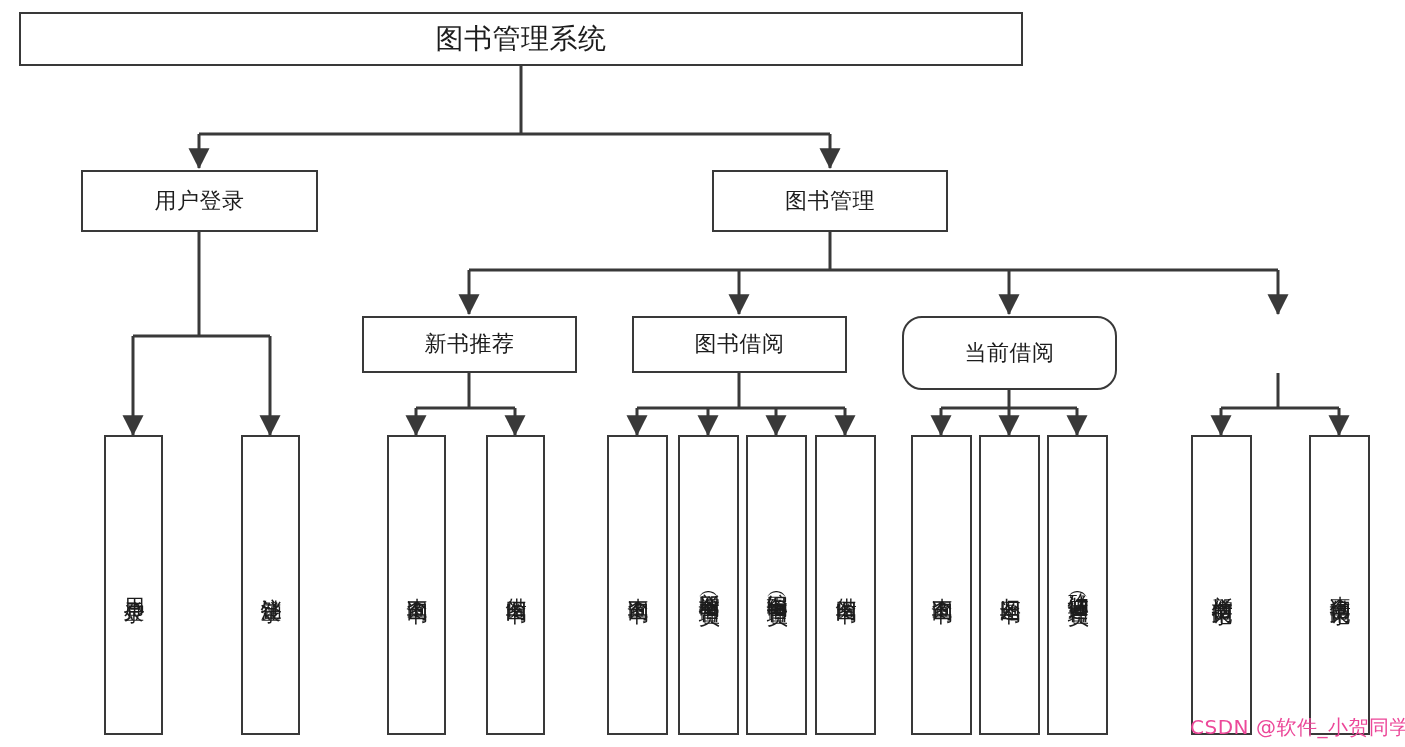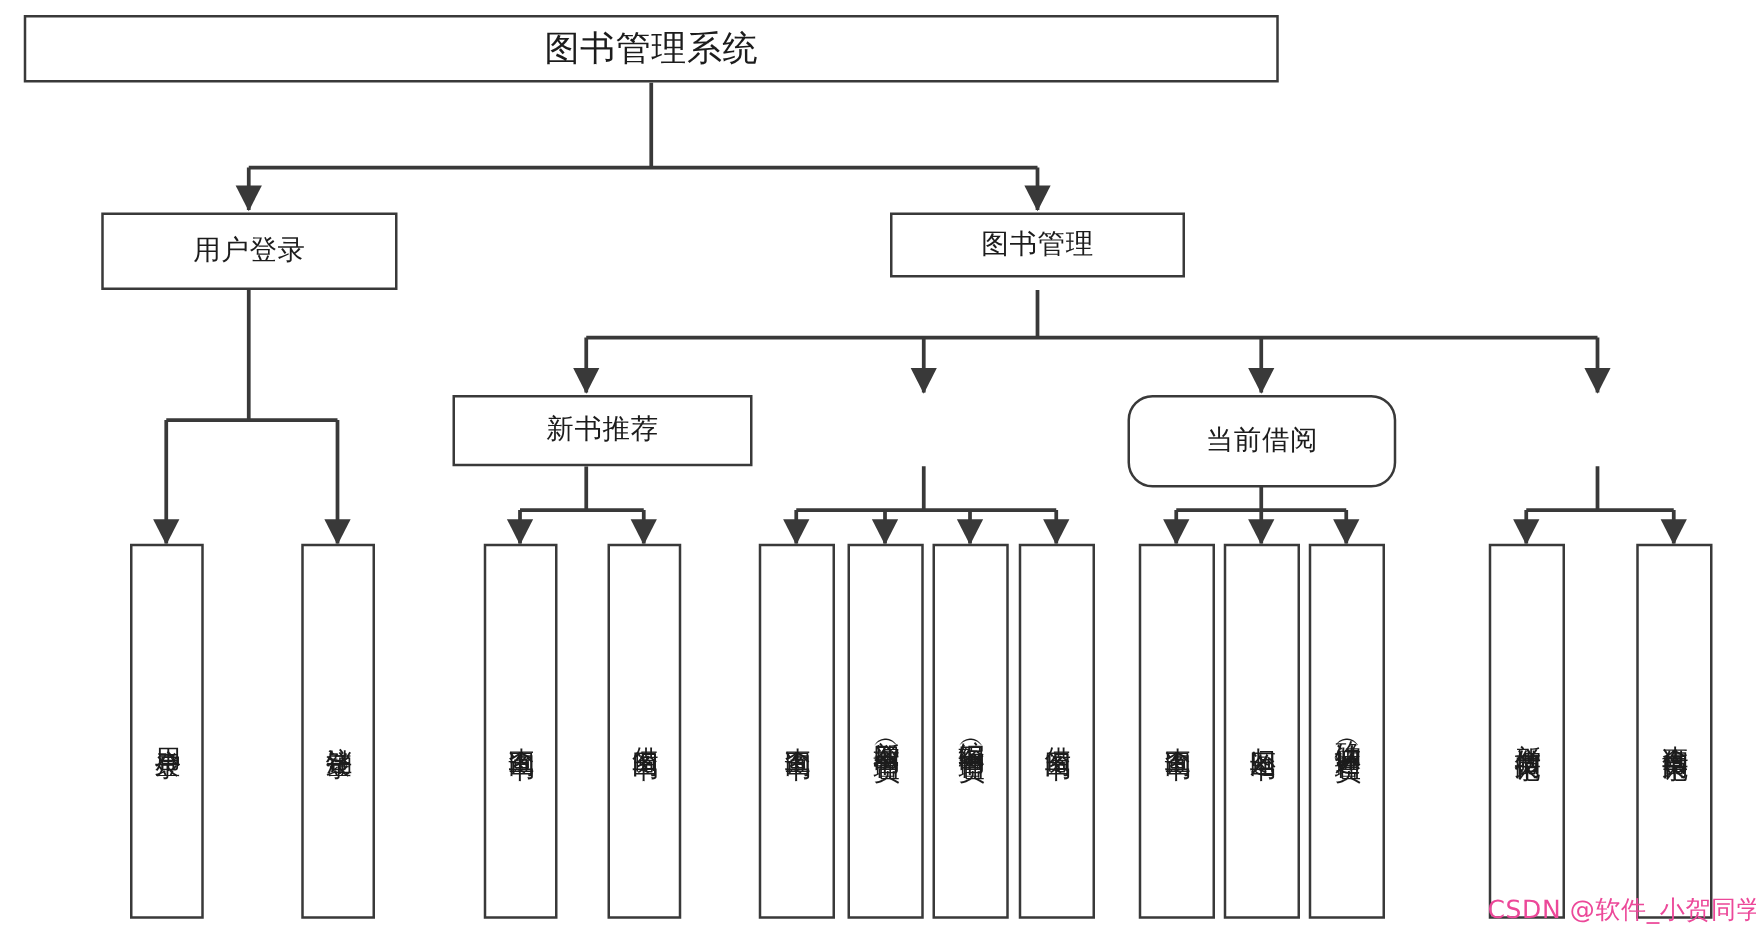--- a/index.html
+++ b/index.html
@@ -132,26 +132,29 @@
     </g>
   </svg>
 
   <div class="node root horizontal" style="left:19px; top:12px; width:1004px; height:54px;">
     <span class="node-label">图书管理系统</span>
   </div>
 
   <div class="node horizontal" style="left:81px; top:170px; width:237px; height:62px;">
     <span class="node-label">用户登录</span>
   </div>
-  <div class="node horizontal" style="left:712px; top:170px; width:236px; height:52px;">
+  <div class="node horizontal" style="left:712px; top:170px; width:236px; height:62px;">
     <span class="node-label">图书管理</span>
   </div>
 
-  <div class="node horizontal" style="left:362px; top:316px; width:240px; height:57px;">
+  <div class="node horizontal" style="left:362px; top:316px; width:215px; height:57px;">
     <span class="node-label">新书推荐</span>
+  </div>
+  <div class="node horizontal" style="left:632px; top:316px; width:215px; height:57px;">
+    <span class="node-label">图书借阅</span>
   </div>
   <div class="node horizontal" style="left:902px; top:316px; width:215px; height:74px;border-radius:20px;">
     <span class="node-label">当前借阅</span>
   </div>
 
   <div class="node vertical" style="left:104px; top:435px; width:59px; height:300px;">
     <span class="node-label">用户登录</span>
   </div>
   <div class="node vertical" style="left:241px; top:435px; width:59px; height:300px;">
     <span class="node-label">注销登录</span>

